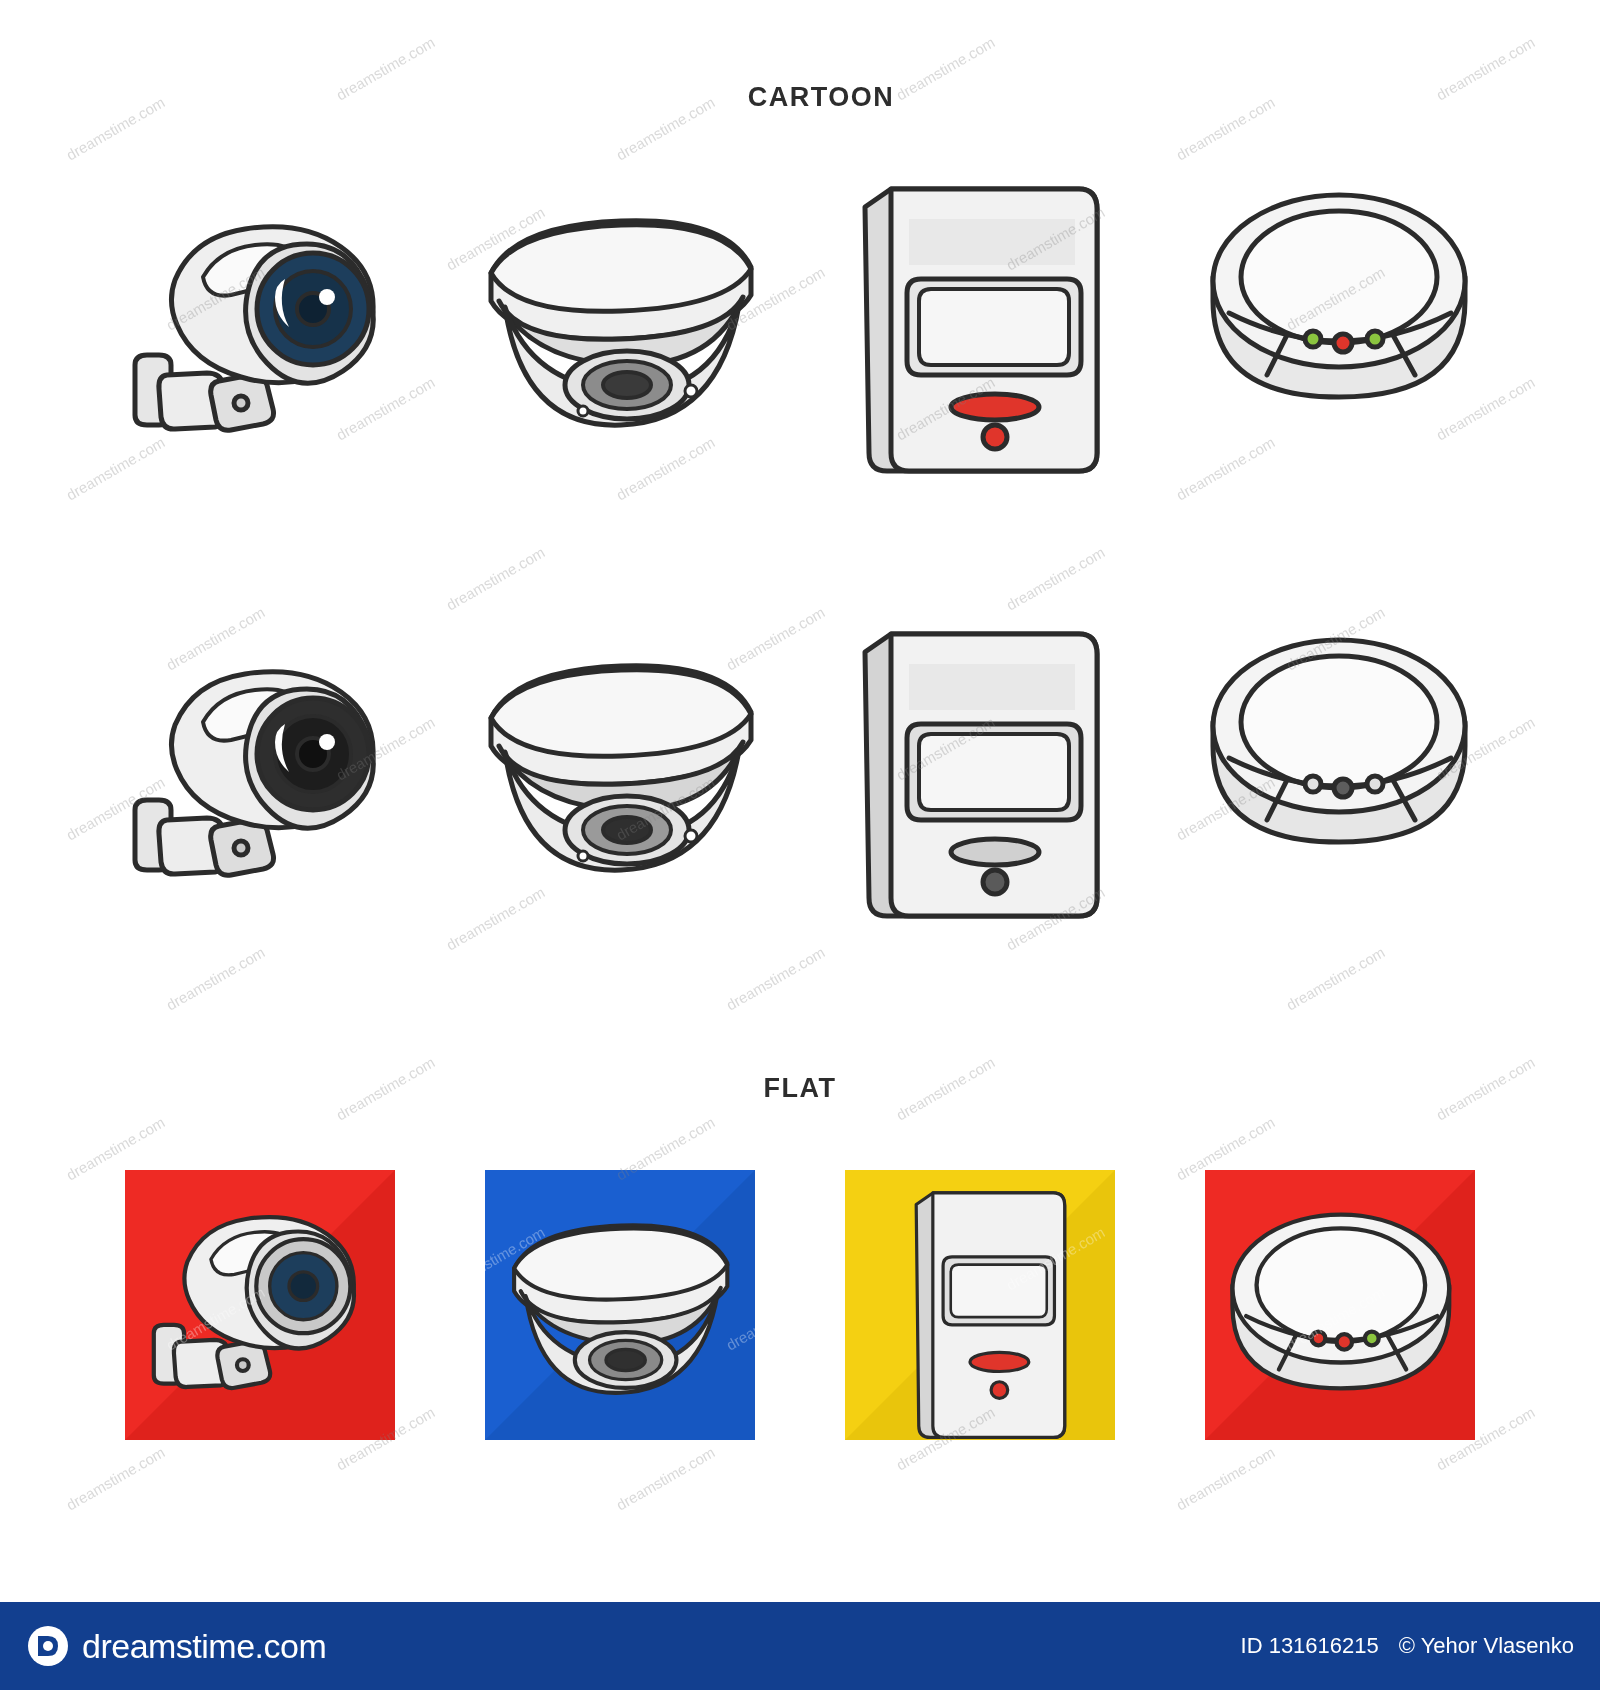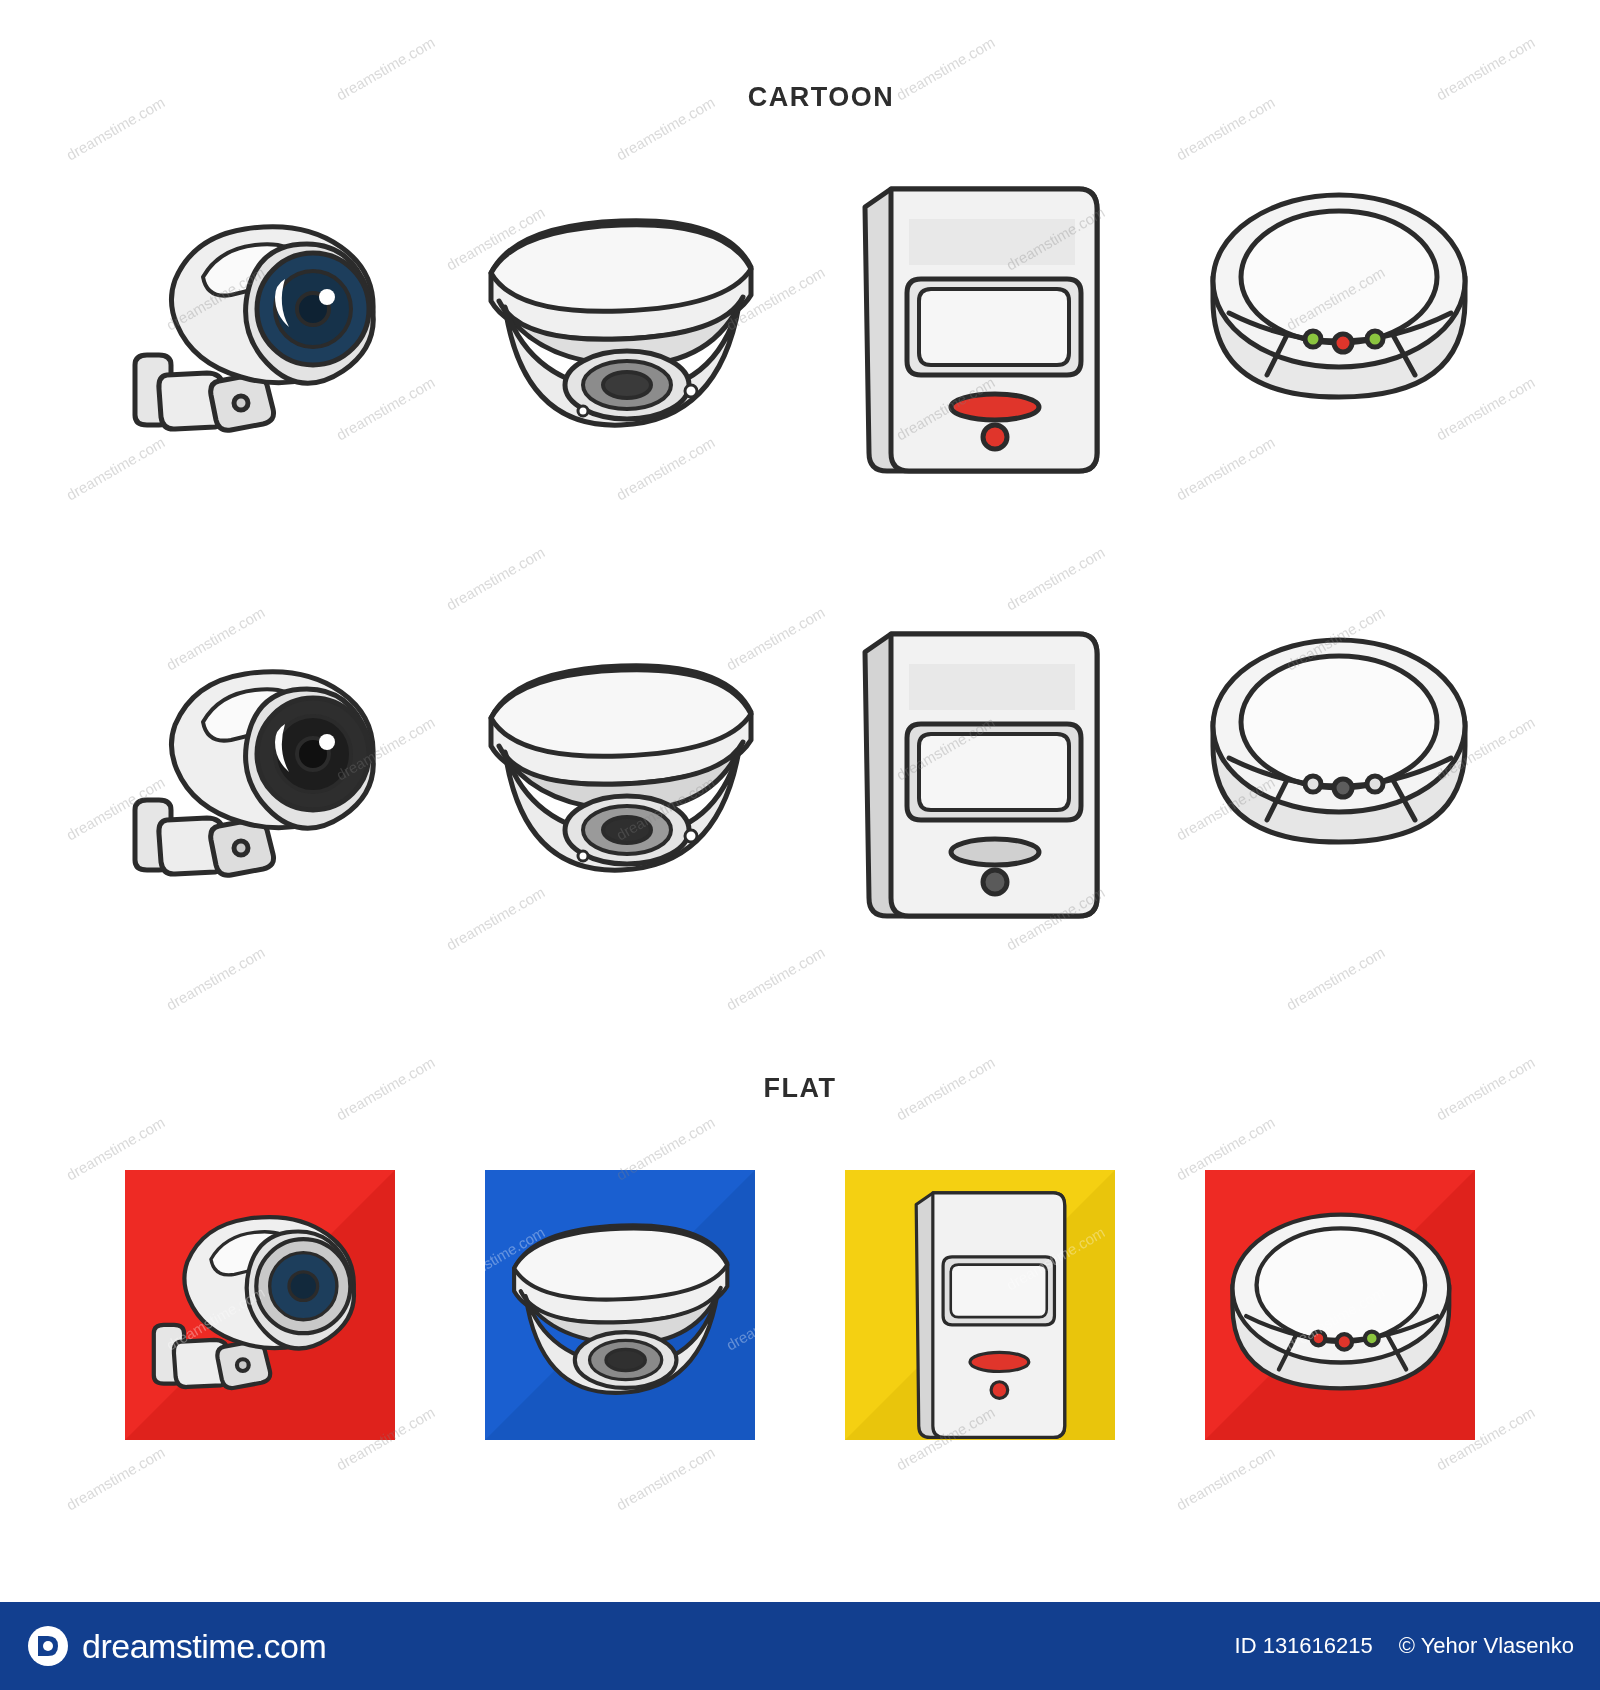--- a/index.html
+++ b/index.html
@@ -116,21 +116,21 @@
   }
   .brand-text {
     color: #ffffff;
     font-size: 34px;
     font-family: "Liberation Sans", sans-serif;
     letter-spacing: -0.5px;
   }
   .footer-right {
     display: flex;
     align-items: center;
-    gap: 26px;
+    gap: 20px;
     color: #ffffff;
     font-size: 22px;
   }
   .footer-id { color: #ffffff; font-size: 22px; }
   .footer-author { color: #ffffff; font-size: 22px; }
 </style>
 </head>
 <body>
 
 <div class="stock-page">

